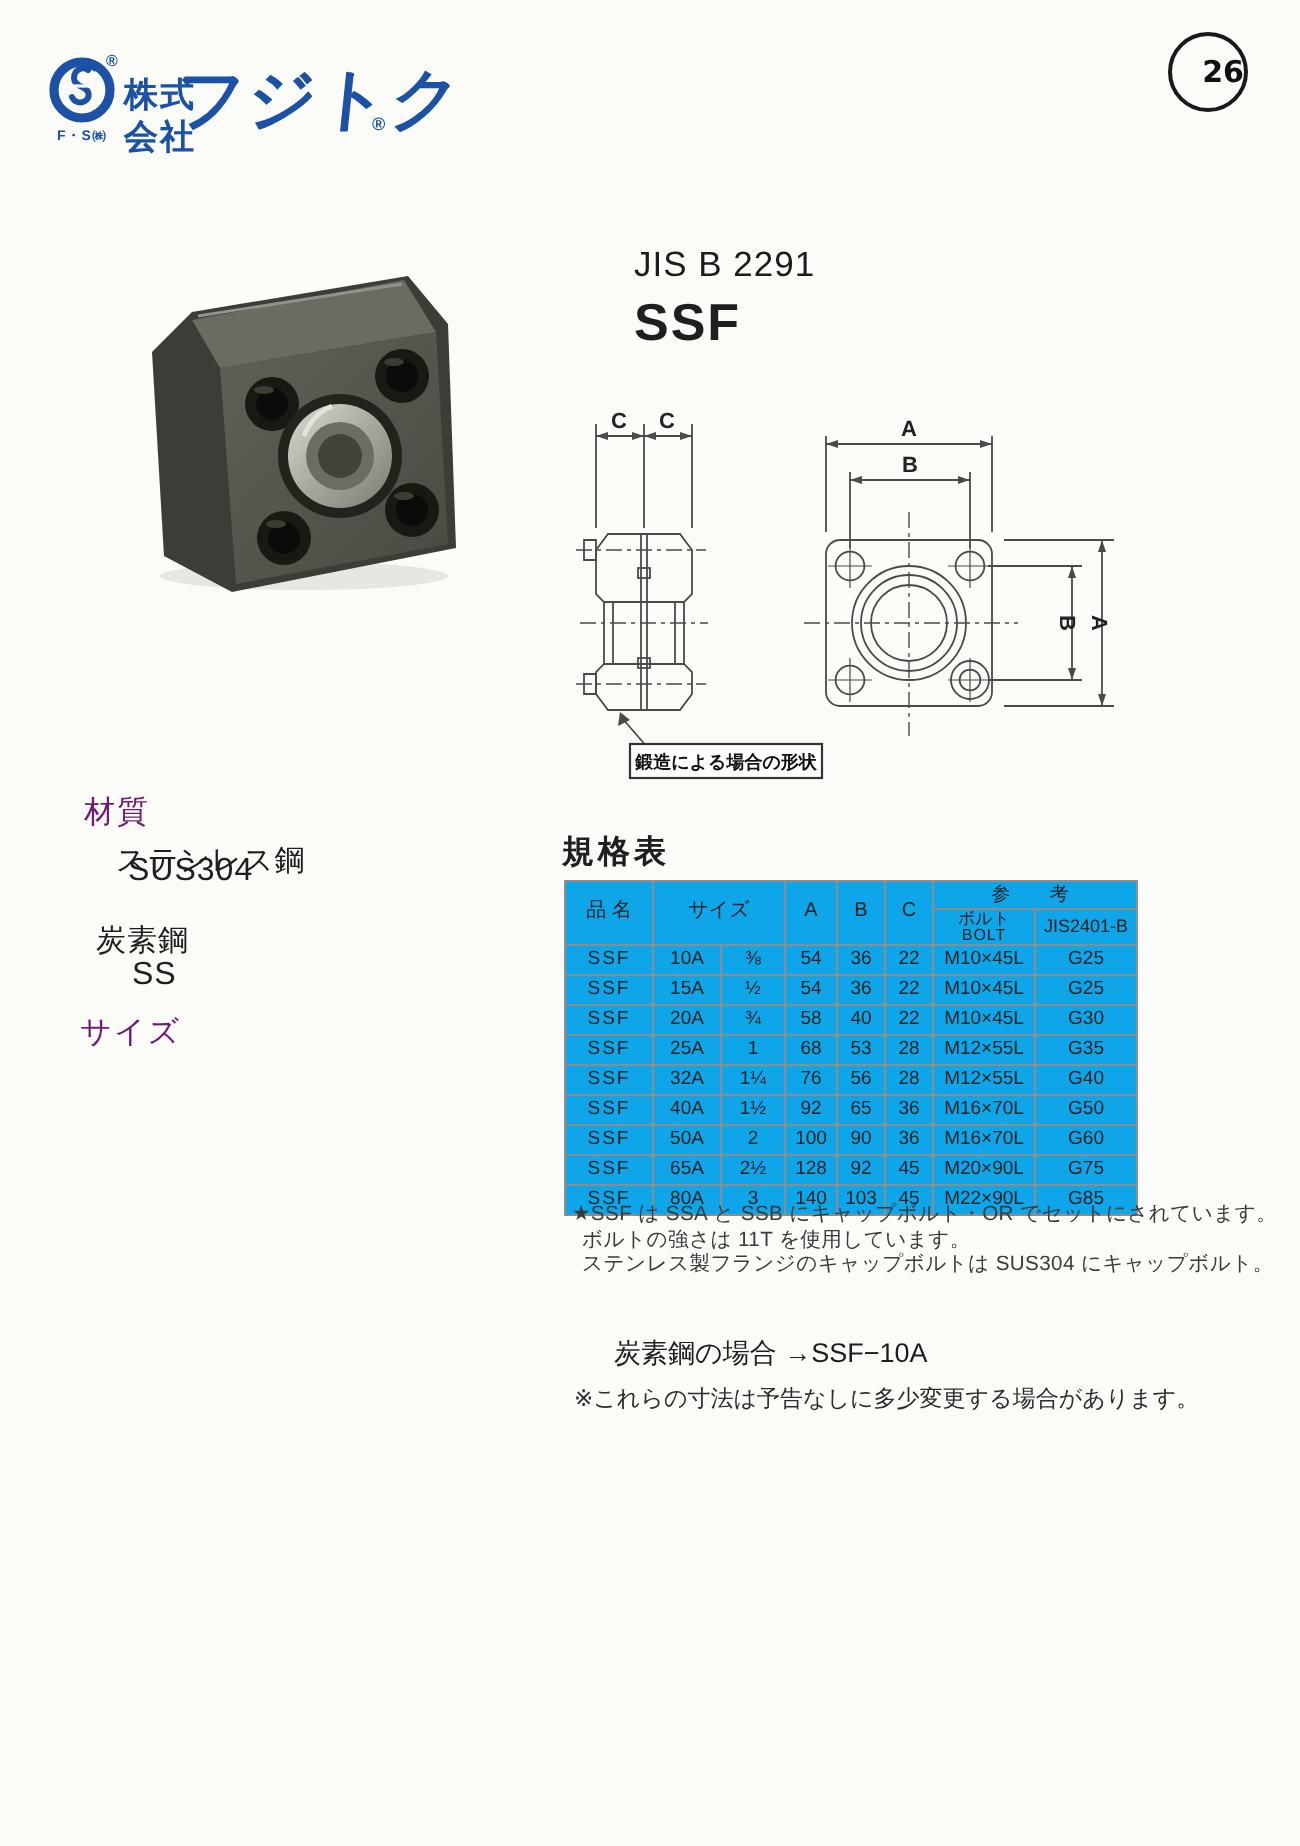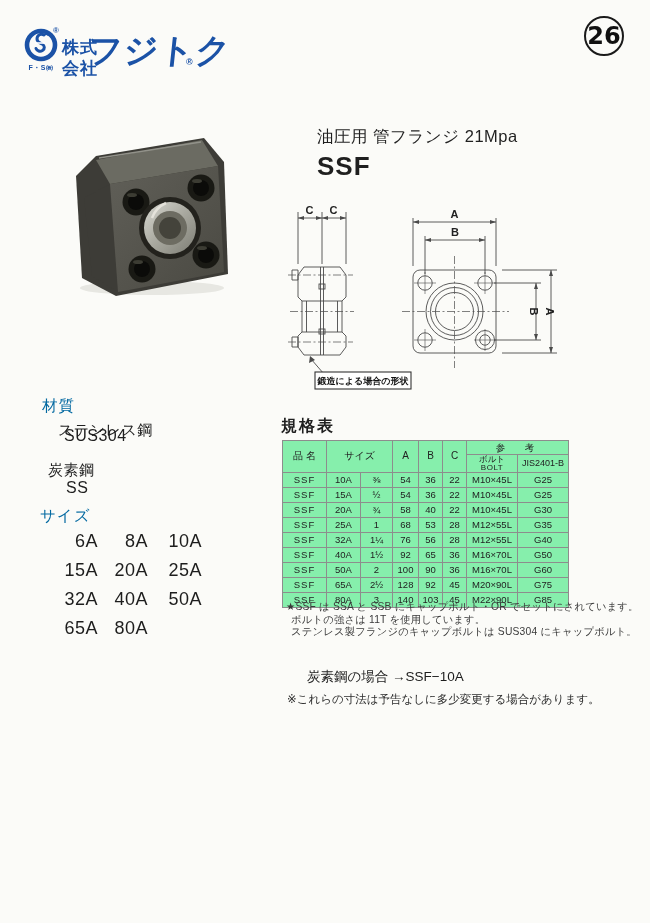--- a/index.html
+++ b/index.html
@@ -8,38 +8,38 @@
   .abs{position:absolute;}
 
   
   .logo-caption{font-size:7px;font-weight:bold;color:#1b52a6;text-align:center;letter-spacing:.5px;}
   .logo-kk{color:#1b52a6;font-weight:bold;font-size:17px;line-height:1.25;letter-spacing:1px;}
   .logo-brand{color:#1b52a6;font-weight:bold;font-size:34px;letter-spacing:1px;transform:skewX(-6deg);line-height:1;}
   .logo-reg{color:#1b52a6;font-size:9px;font-weight:bold;}
 
   
   .page-badge{width:36px;height:36px;border:2.5px solid #1a1a1a;border-radius:50%;
-    display:flex;align-items:center;justify-content:center;font-size:24px;font-weight:bold;color:#111;
+    display:flex;align-items:center;justify-content:flex-end;font-size:15px;font-weight:bold;color:#111;
     font-family:"DejaVu Sans",sans-serif;}
 
   
   .t-std{font-size:17.5px;color:#1c1c1c;letter-spacing:.5px;}
   .t-sub{font-size:16.5px;margin-top:4px;letter-spacing:.5px;}
   .t-model{font-size:26px;font-weight:bold;margin-top:3px;letter-spacing:1px;}
 
   
-  .sec-h{font-size:15.5px;color:#0369a1;letter-spacing:1px;}
+  .sec-h{font-size:15.5px;color:#701a75;letter-spacing:1px;}
   .mat-name{font-size:15px;letter-spacing:.5px;}
   .mat-code{font-size:16px;letter-spacing:.5px;}
   .size-grid{display:grid;grid-template-columns:46px 46px 50px;column-gap:4px;row-gap:8px;}
   .size-cell{font-size:18px;text-align:right;color:#1d1d1d;letter-spacing:.5px;}
 
   
   .spec-title{font-size:16px;font-weight:600;letter-spacing:2px;}
-  table.spec{border-collapse:collapse;table-layout:fixed;width:286px;background:#86efac;}
+  table.spec{border-collapse:collapse;table-layout:fixed;width:286px;background:#0ea5e9;}
   table.spec th,table.spec td{border:1px solid #8d8d8d;text-align:center;vertical-align:middle;
     padding:0;font-weight:normal;color:#222;line-height:1.05;}
   th.h-main{font-size:10px;}
   th.h-ref{height:13px;font-size:9.5px;letter-spacing:5px;}
   th.h-bolt{font-size:8.5px;}
   th.h-bolt .b2{font-size:8px;letter-spacing:.5px;}
   th.h-jis{font-size:9px;}
   table.spec tbody td{height:14px;font-size:9.5px;}
   td.c-prod{font-size:12px;letter-spacing:1px;}
   td.c-size{font-size:10.5px;}
@@ -126,21 +126,21 @@
         <circle cx="118" cy="122" r="31" fill="#23221d"></circle>
         <circle cx="118" cy="122" r="26" fill="url(#boreG)"></circle>
         <circle cx="118" cy="122" r="17" fill="#6d6c62"></circle>
         <circle cx="118" cy="122" r="11" fill="#44433b"></circle>
         <path d="M100,112 a26,26 0 0 1 14,-15" stroke="#eceae2" stroke-width="2.5" fill="none" opacity="0.8"></path>
       </g>
     </svg>
   </div>
 
   <div class="abs" style="left:317px;top:122px;">
-    <div class="t-sub">油圧用 管フランジ  21Mpa</div>
+    <div class="t-std">JIS B 2291</div>
     <div class="t-model">SSF</div>
   </div>
 
   <div class="abs" style="left:278px;top:198px;width:292px;height:200px;">
     <svg width="292" height="200" viewBox="0 0 292 200">
       <g stroke="#4a4a4a" stroke-width="0.9" fill="none">
 
         <path d="M20,77 L26,69 L62,69 L68,77 L68,99 L64,103 L64,134 L68,138 L68,149 L62,157 L26,157 L20,149 L20,138 L24,134 L24,103 L20,99 Z"></path>
         <line x1="24" y1="103" x2="64" y2="103"></line>
         <line x1="24" y1="134" x2="64" y2="134"></line>
@@ -238,34 +238,20 @@
     </svg>
   </div>
 
   <div class="abs sec-h" style="left:42px;top:396px;">材質</div>
   <div class="abs mat-name" style="left:58px;top:421px;">ステンレス鋼</div>
   <div class="abs mat-code" style="left:64px;top:427px;">SUS304</div>
   <div class="abs mat-name" style="left:48px;top:461px;">炭素鋼</div>
   <div class="abs mat-code" style="left:66px;top:479px;">SS</div>
 
   <div class="abs sec-h" style="left:40px;top:506px;">サイズ</div>
-  <div class="abs size-grid" style="left:52px;top:531px;">
-      <div class="size-cell">6A</div>
-      <div class="size-cell">8A</div>
-      <div class="size-cell">10A</div>
-      <div class="size-cell">15A</div>
-      <div class="size-cell">20A</div>
-      <div class="size-cell">25A</div>
-      <div class="size-cell">32A</div>
-      <div class="size-cell">40A</div>
-      <div class="size-cell">50A</div>
-      <div class="size-cell">65A</div>
-      <div class="size-cell">80A</div>
-      <div class="size-cell"></div>
-    </div>
 
   <div class="abs spec-title" style="left:281px;top:416px;">規格表</div>
   <table class="spec abs" style="left:282px;top:440px;">
     <colgroup>
       <col style="width:44px">
         <col style="width:34px">
         <col style="width:32px">
         <col style="width:26px">
       <col style="width:24px">
         <col style="width:24px">

